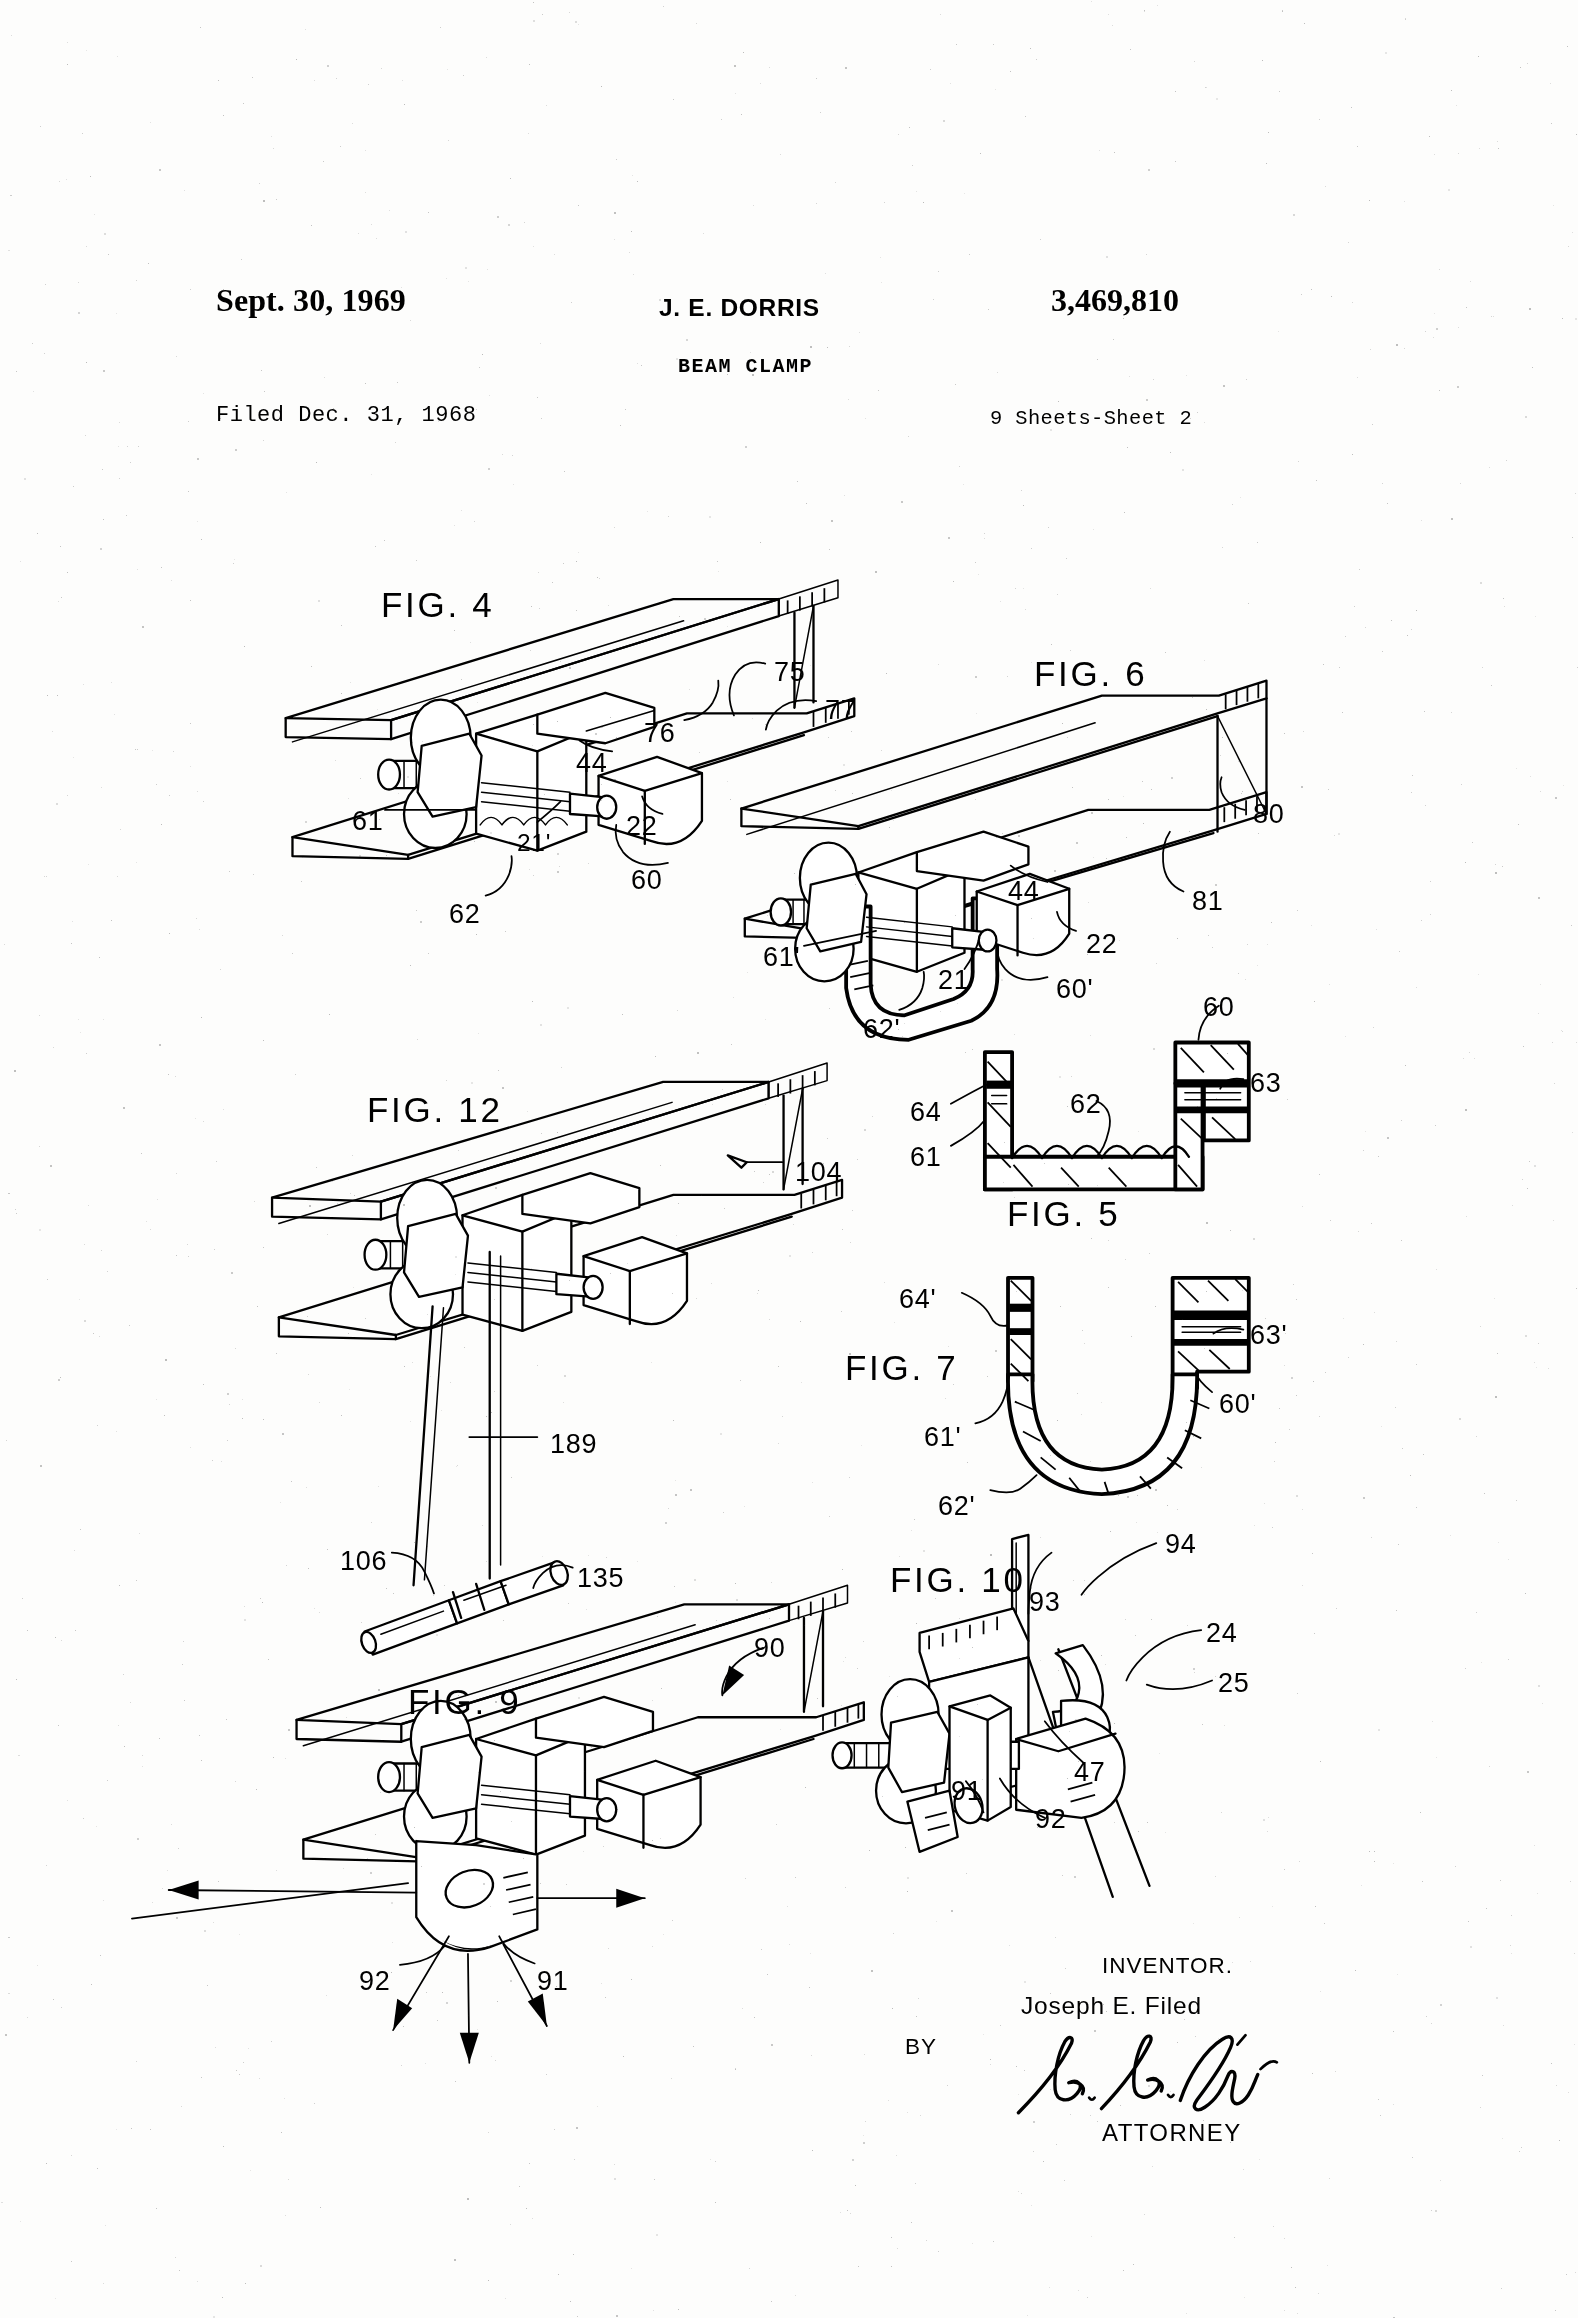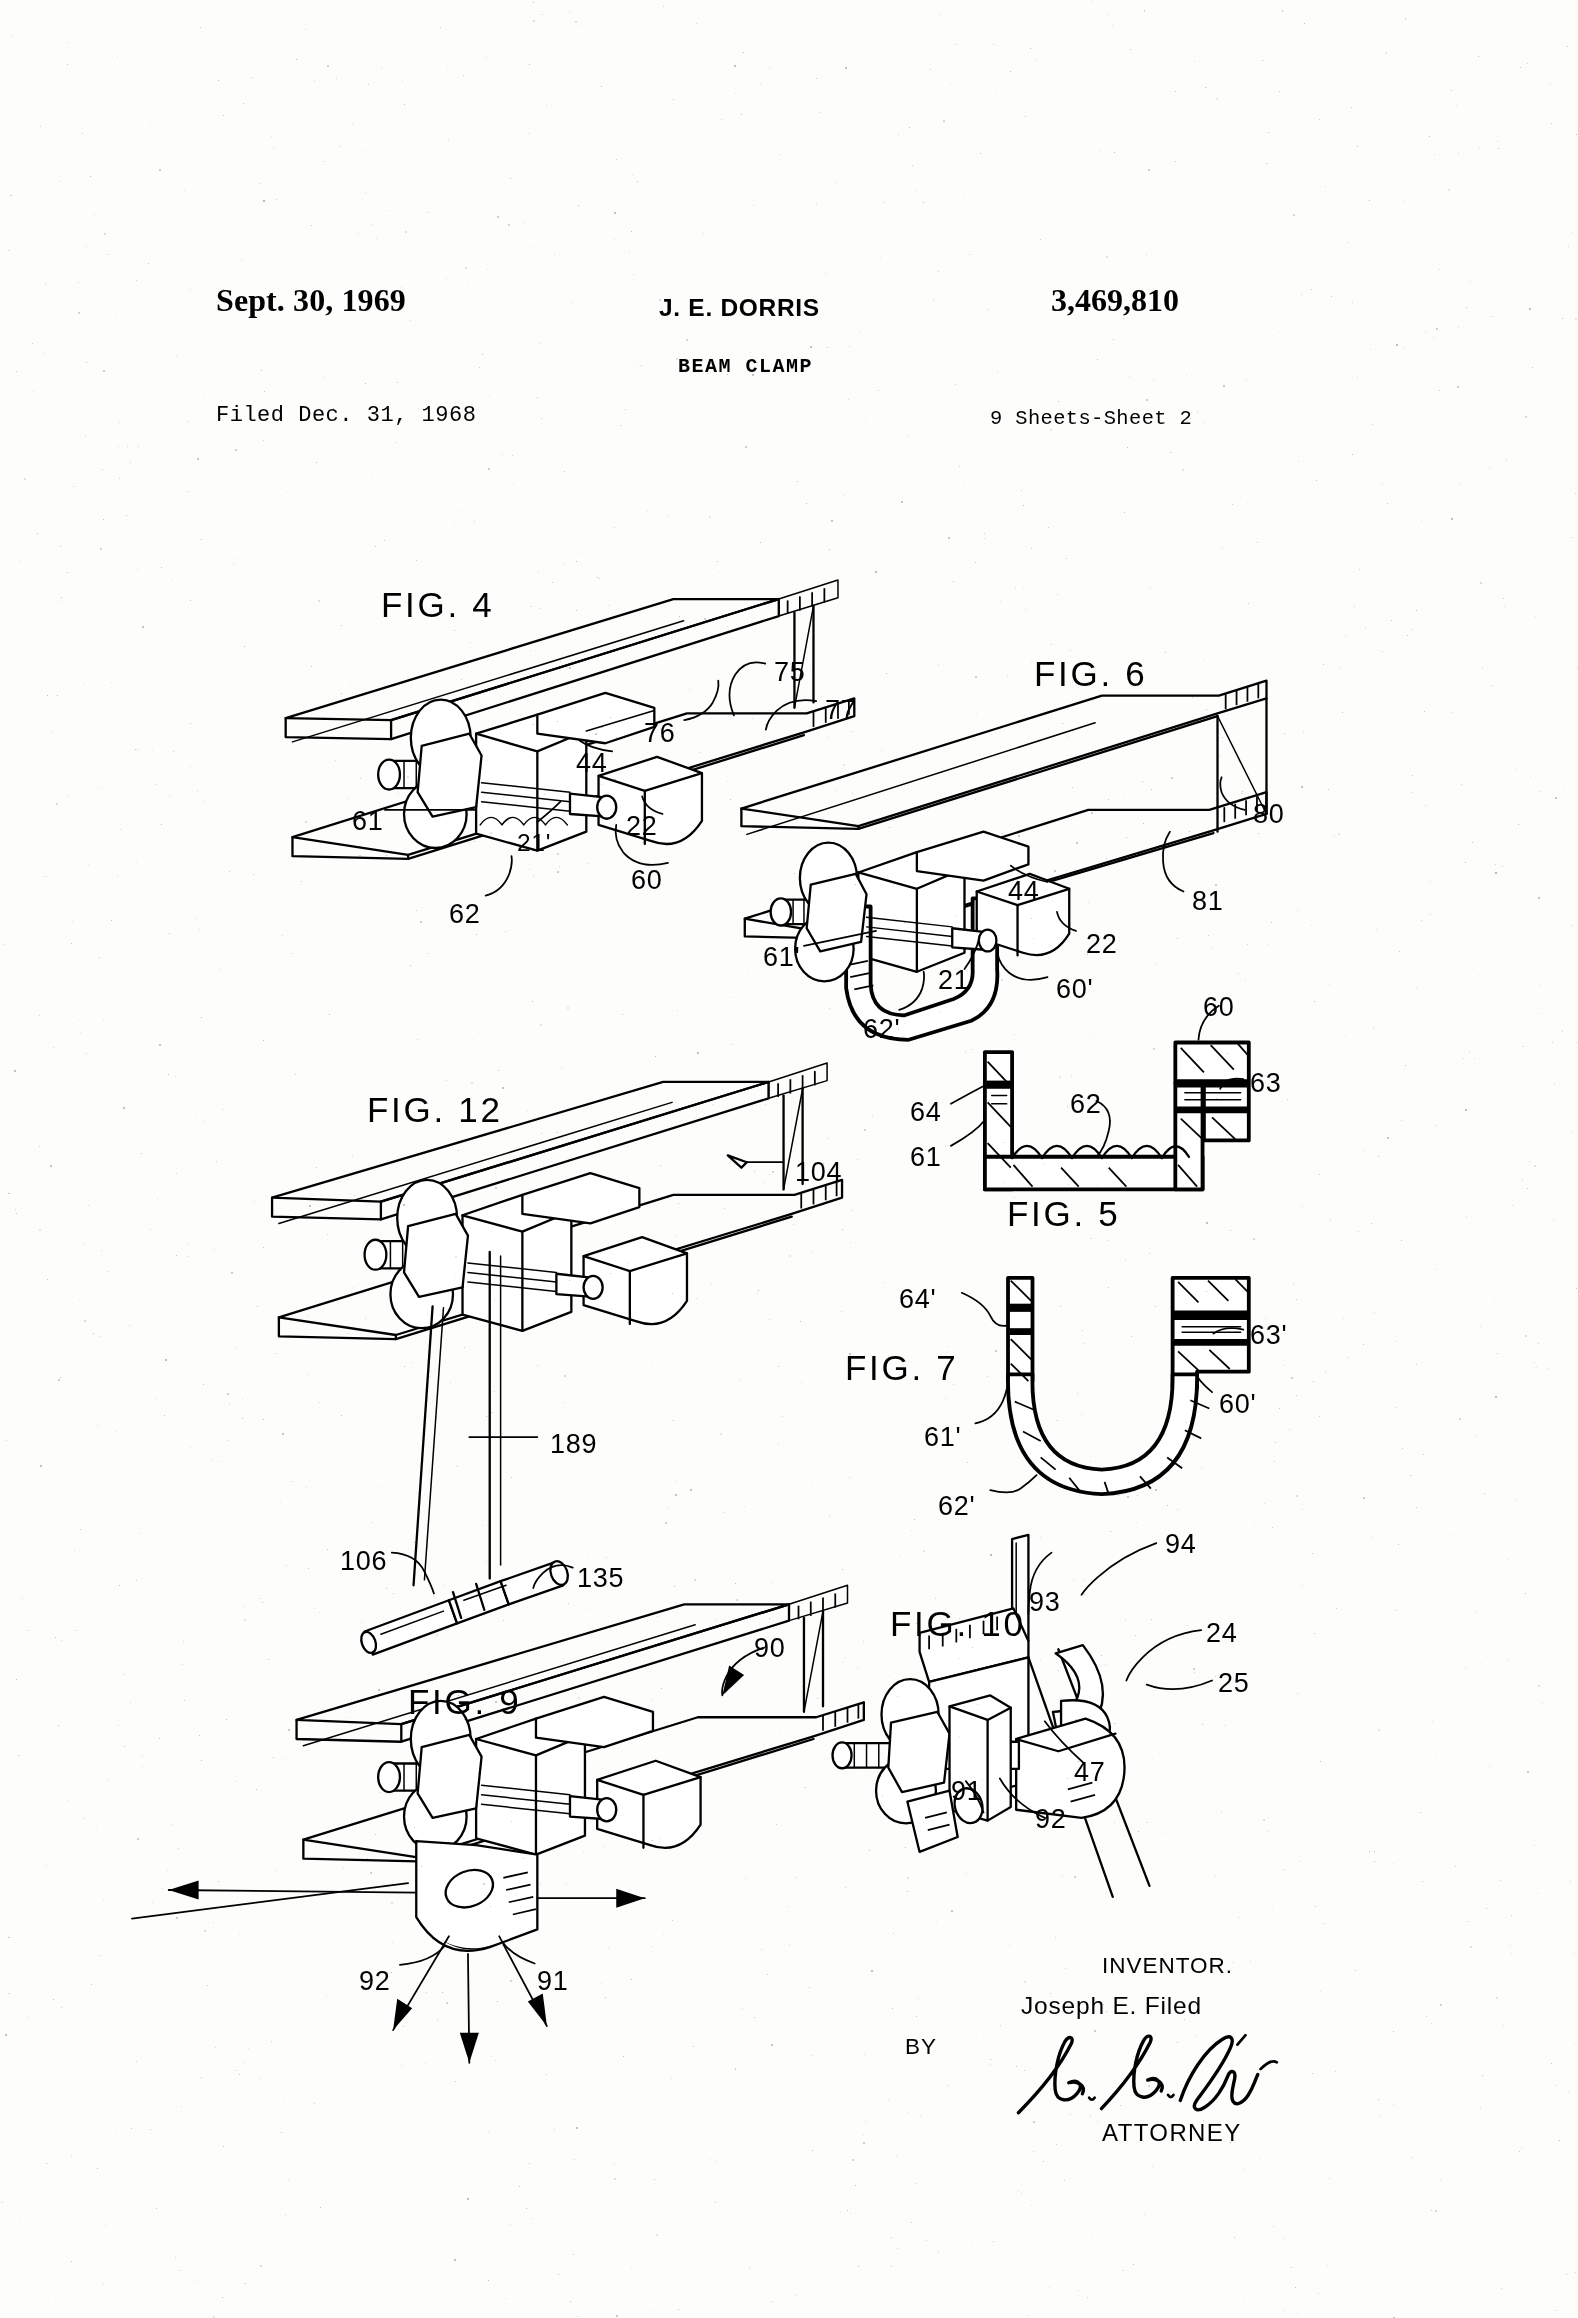--- a/index.html
+++ b/index.html
@@ -603,21 +603,21 @@
   <div class="lbl reflbl" style="left:795px;top:1157px;">104</div>
   <div class="lbl reflbl" style="left:550px;top:1429px;">189</div>
   <div class="lbl reflbl" style="left:340px;top:1546px;">106</div>
   <div class="lbl reflbl" style="left:577px;top:1563px;">135</div>
 
   <div class="lbl figlbl" style="left:408px;top:1682px;">FIG. 9</div>
   <div class="lbl reflbl" style="left:754px;top:1633px;">90</div>
   <div class="lbl reflbl" style="left:359px;top:1966px;">92</div>
   <div class="lbl reflbl" style="left:537px;top:1966px;">91</div>
 
-  <div class="lbl figlbl" style="left:890px;top:1604px;">FIG. 10</div>
+  <div class="lbl figlbl" style="left:890px;top:1560px;">FIG. 10</div>
   <div class="lbl reflbl" style="left:1029px;top:1587px;">93</div>
   <div class="lbl reflbl" style="left:1165px;top:1529px;">94</div>
   <div class="lbl reflbl" style="left:1206px;top:1618px;">24</div>
   <div class="lbl reflbl" style="left:1218px;top:1668px;">25</div>
   <div class="lbl reflbl" style="left:1074px;top:1757px;">47</div>
   <div class="lbl reflbl" style="left:951px;top:1776px;">91</div>
   <div class="lbl reflbl" style="left:1035px;top:1804px;">92</div>
 
   <div class="sig sig-inv">INVENTOR.</div>
   <div class="sig sig-name">Joseph E. Filed</div>

